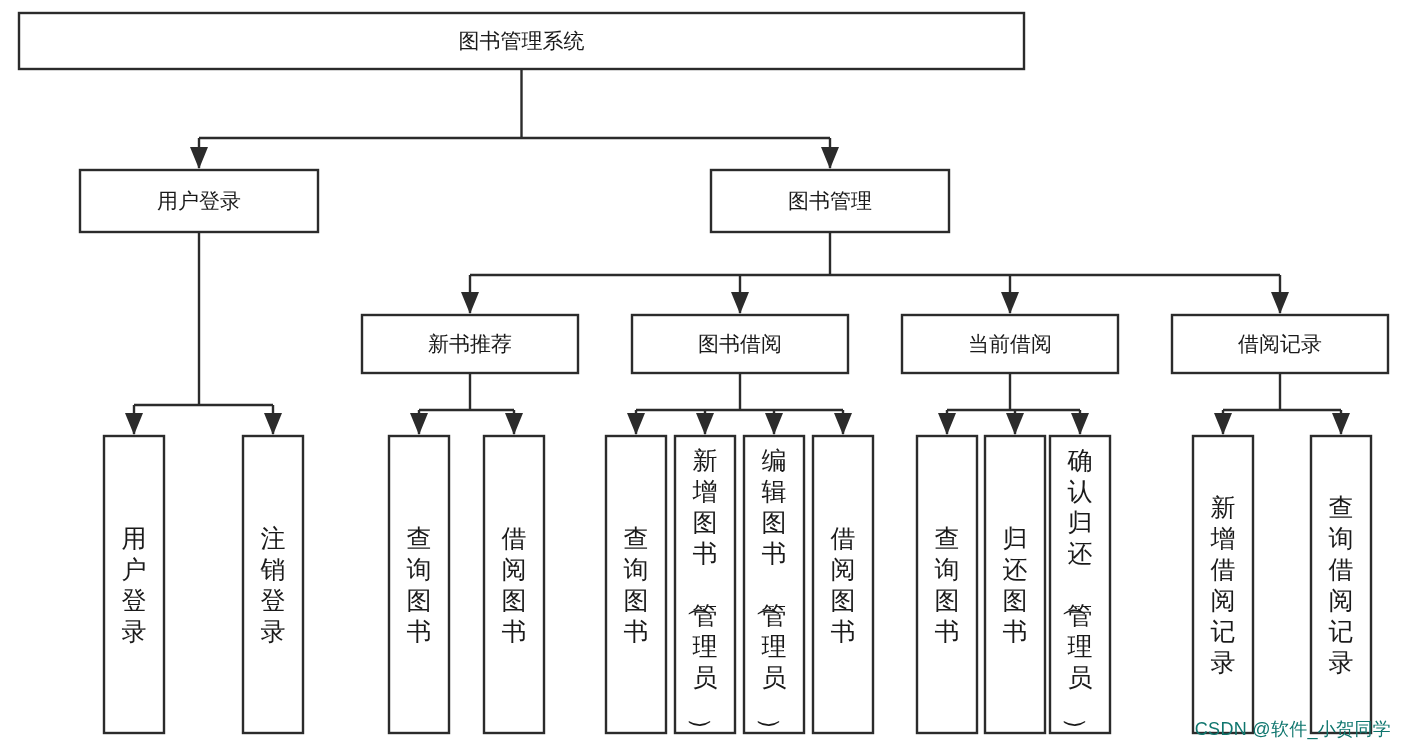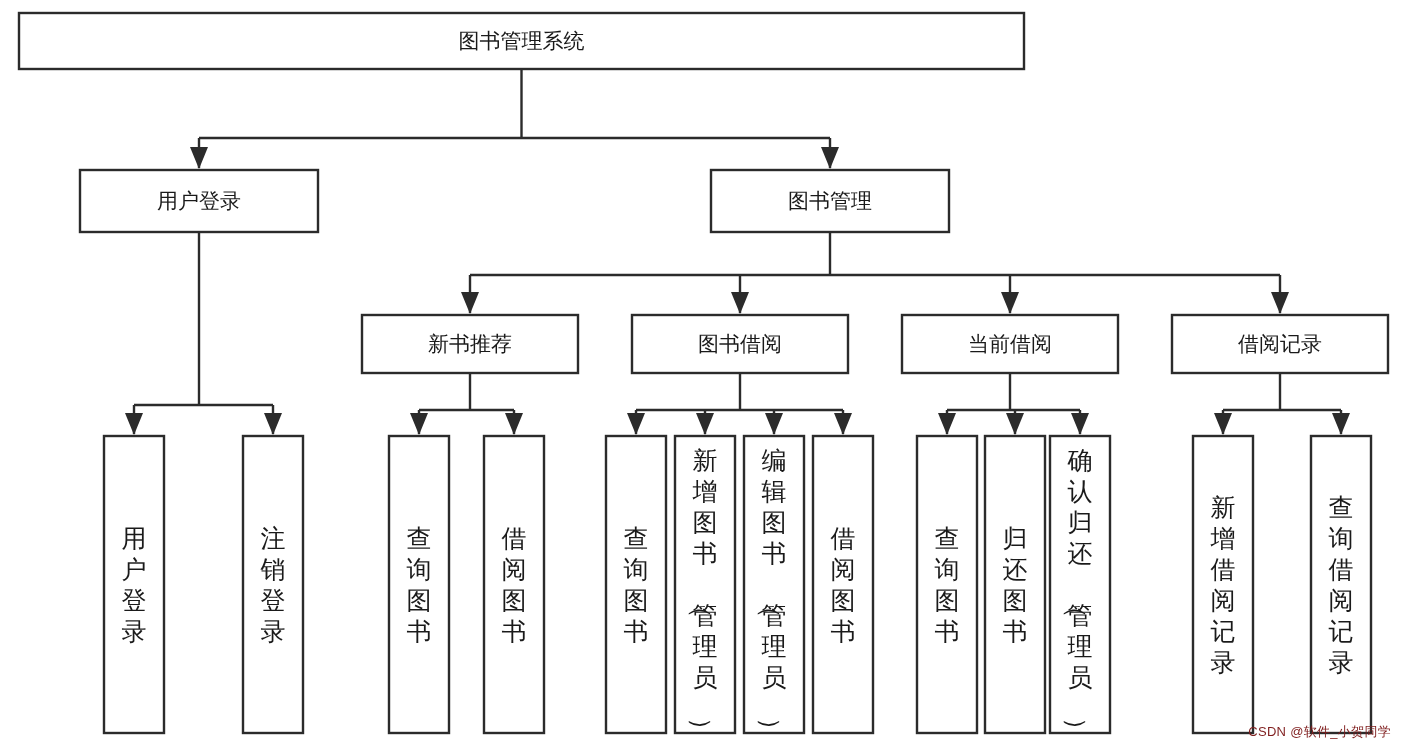--- a/index.html
+++ b/index.html
@@ -51,22 +51,22 @@
   .leaf-label {
     fill: #1a1a1a;
     font-family: "Liberation Sans", "DejaVu Sans", sans-serif;
     font-size: 25px;
     text-anchor: middle;
   }
   .watermark {
     position: absolute;
     right: 14px;
     bottom: 6px;
-    color: #7f1d1d;
-    font-size: 13px;
+    color: #0f766e;
+    font-size: 18px;
     font-family: "Liberation Sans", "DejaVu Sans", sans-serif;
     white-space: nowrap;
     letter-spacing: 0.3px;
   }
 </style>
 </head>
 <body>
 
 <div id="diagram-root">
 

